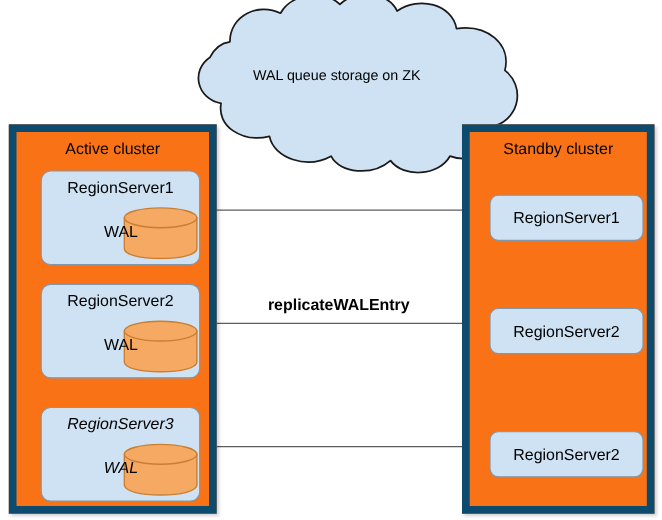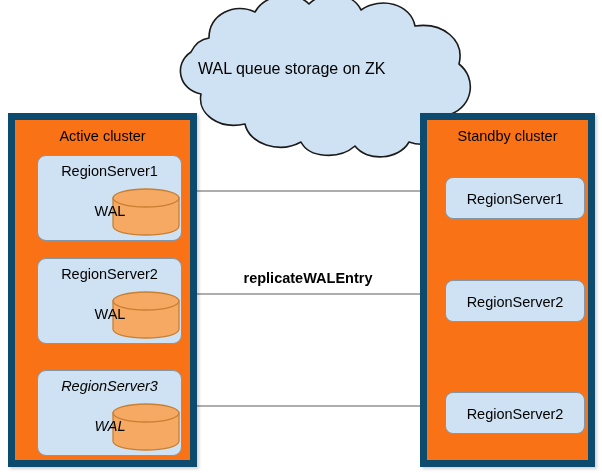--- a/index.html
+++ b/index.html
@@ -23,25 +23,25 @@
   .cloud-wrap {
     position: absolute;
     left: 143px;
     top: -6px;
     width: 336px;
     height: 164px;
   }
   .cloud-svg { display: block; width: 336px; height: 164px; }
   .cloud-text {
     position: absolute;
-    left: 39px;
+    left: 71px;
     top: 26px;
     width: 260px;
     color: #000000;
-    font-size: 16px;
+    font-size: 13px;
     line-height: 19.5px;
     white-space: pre;
     padding-left: 16px;
   }
   .cloud-text div { white-space: pre; }
 
   
   .cluster {
     position: absolute;
     background: #f97316;

